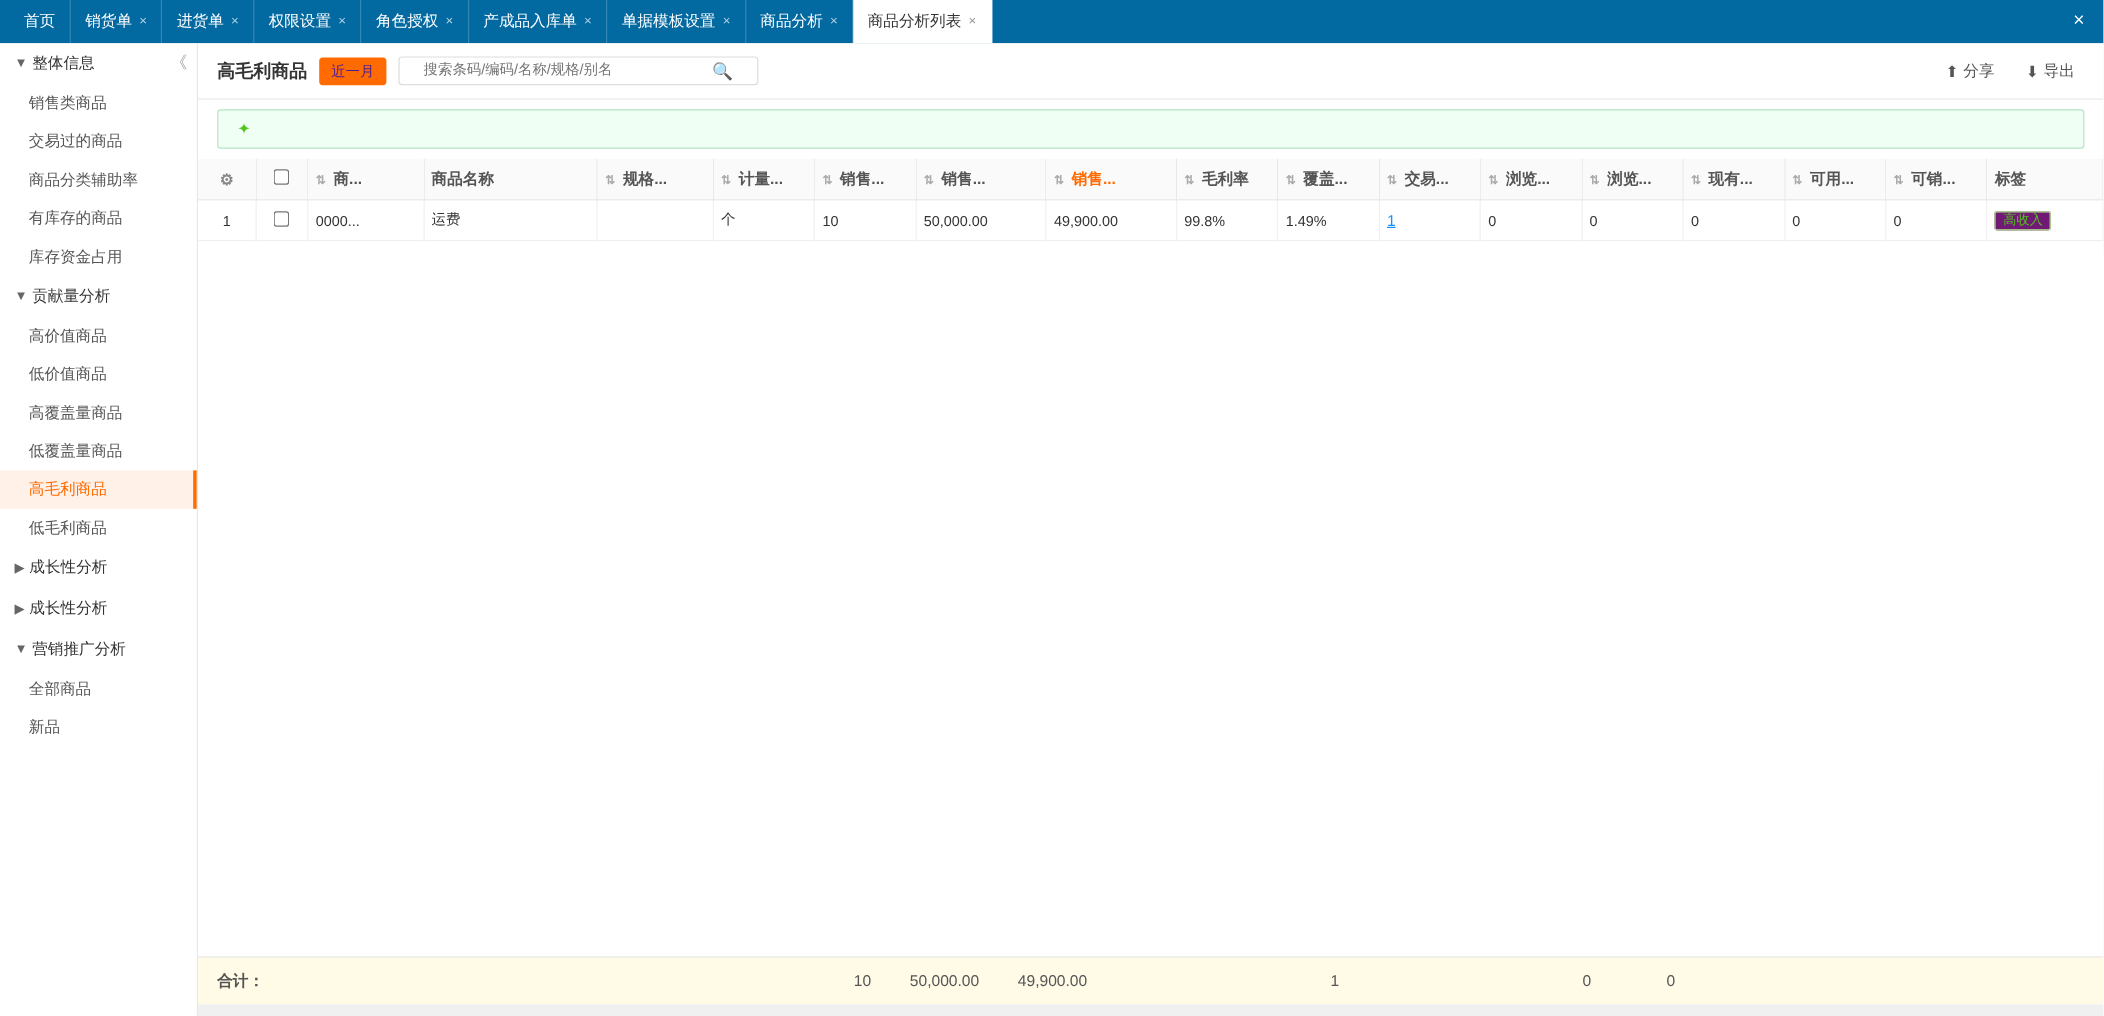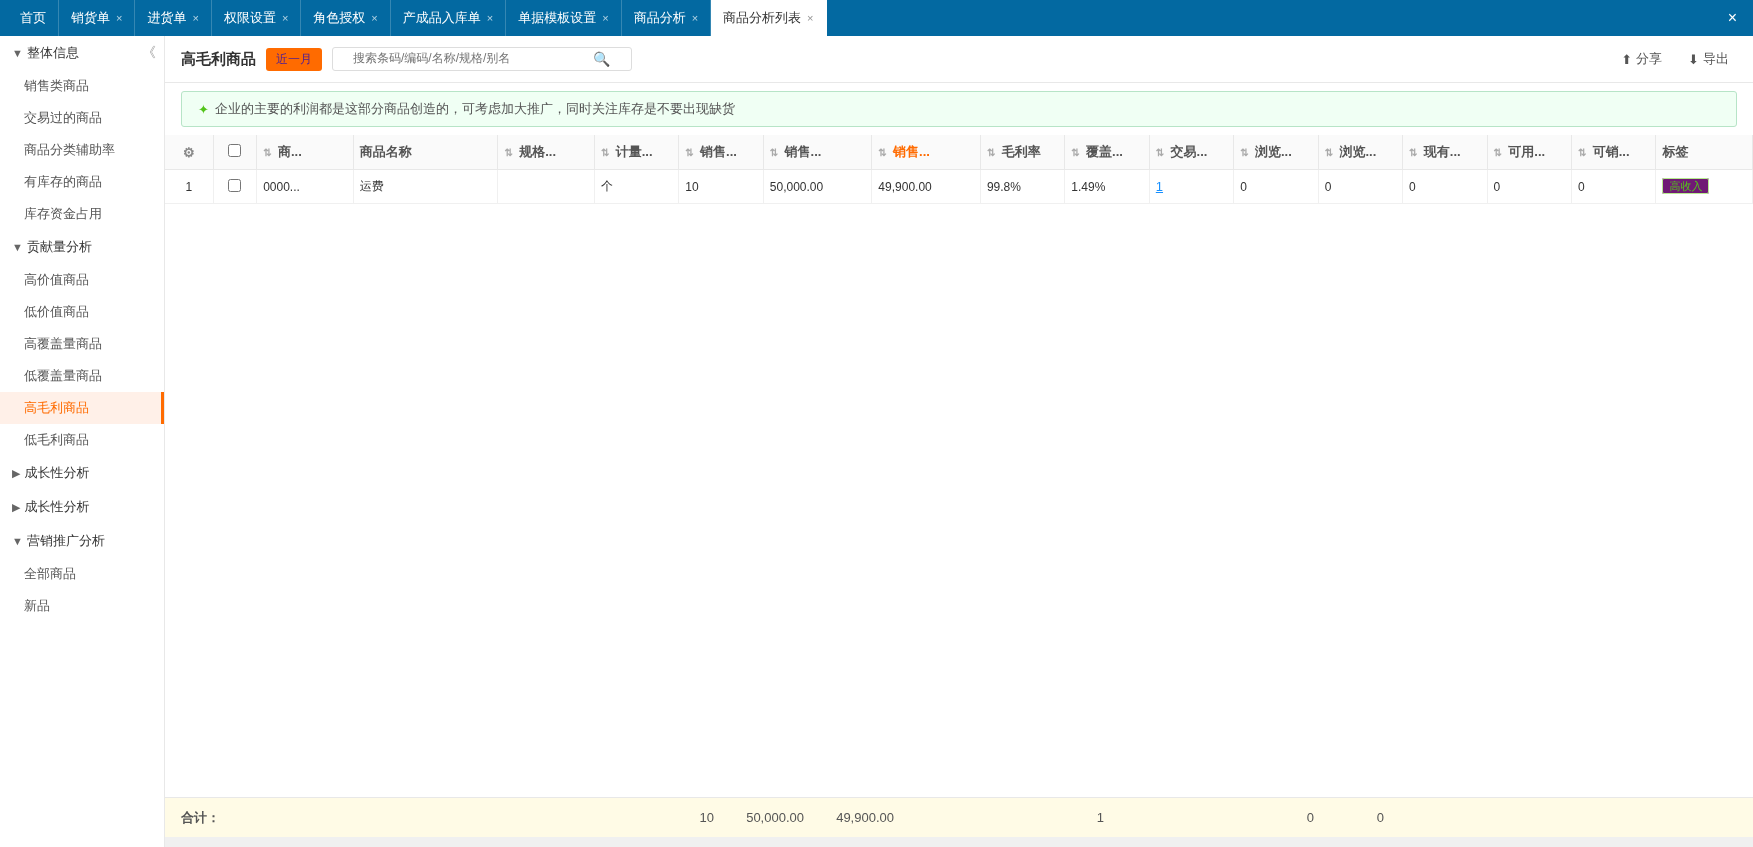--- a/index.html
+++ b/index.html
@@ -249,21 +249,21 @@
       height: 40px;
       background: #fffbe6;
       border-top: 1px solid #e8e8e8;
       display: flex;
       align-items: center;
       padding: 0 16px;
       flex-shrink: 0;
       font-size: 12px;
       color: #555;
     }
-    .footer-bar .total-label { font-weight: bold; margin-right: 4px; font-family: Liberation Mono, monospace; }
+    .footer-bar .total-label { font-weight: bold; margin-right: 16px; font-family: Liberation Mono, monospace; }
     .footer-cell {
       min-width: 70px;
       text-align: right;
       padding: 0 6px;
     }
 
     
     .bottom-scroll {
       height: 10px;
       background: #f0f0f0;
@@ -402,21 +402,20 @@
         <span>分享</span>
       </button>
       <button class="header-action-btn">
         <span>⬇</span>
         <span>导出</span>
       </button>
     </div>
 
     <div class="info-banner">
       <span class="info-icon">✦</span>
-      <span>企业的主要的利润都是这部分商品创造的，可考虑加大推广，同时关注库存是不要出现缺货</span>
     </div>
 
     <div class="table-container">
       <table>
         <thead>
           <tr>
             <th class="col-num">
               <span class="settings-icon">⚙</span>
             </th>
             <th class="col-check">

